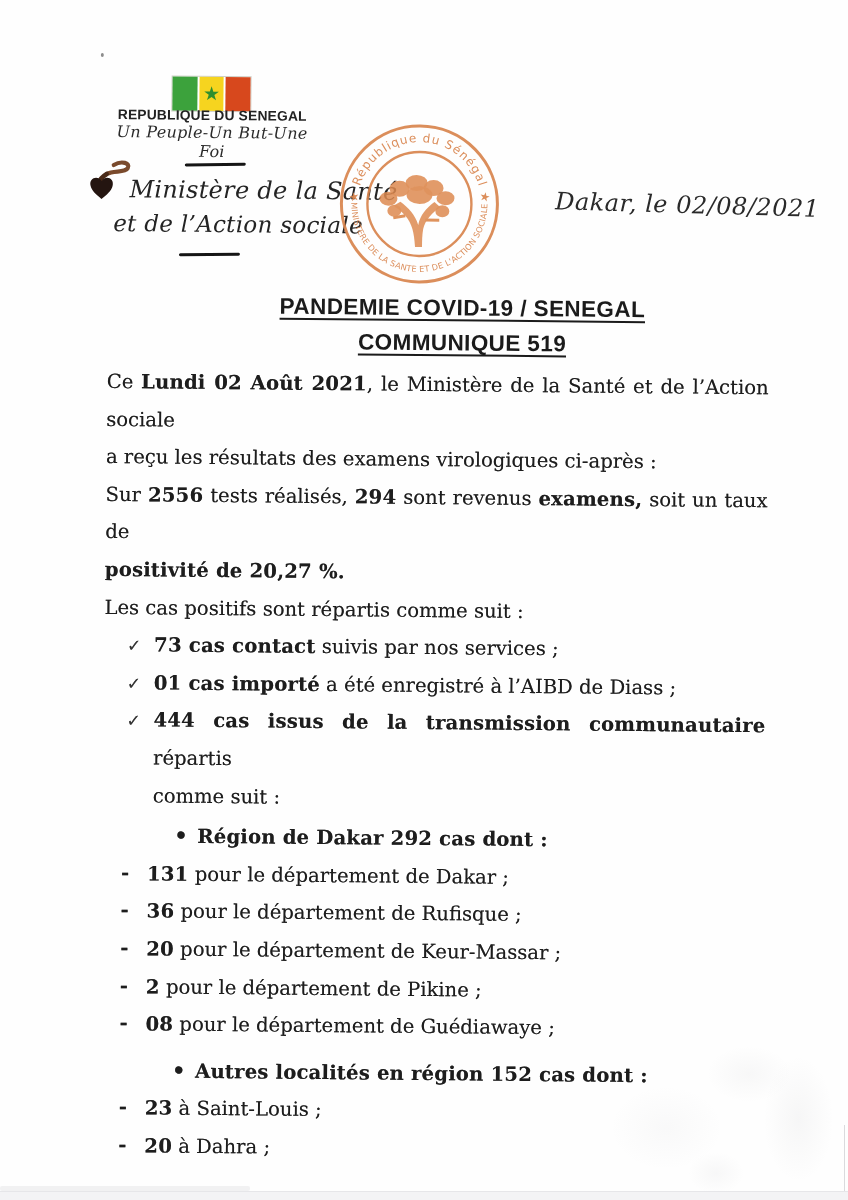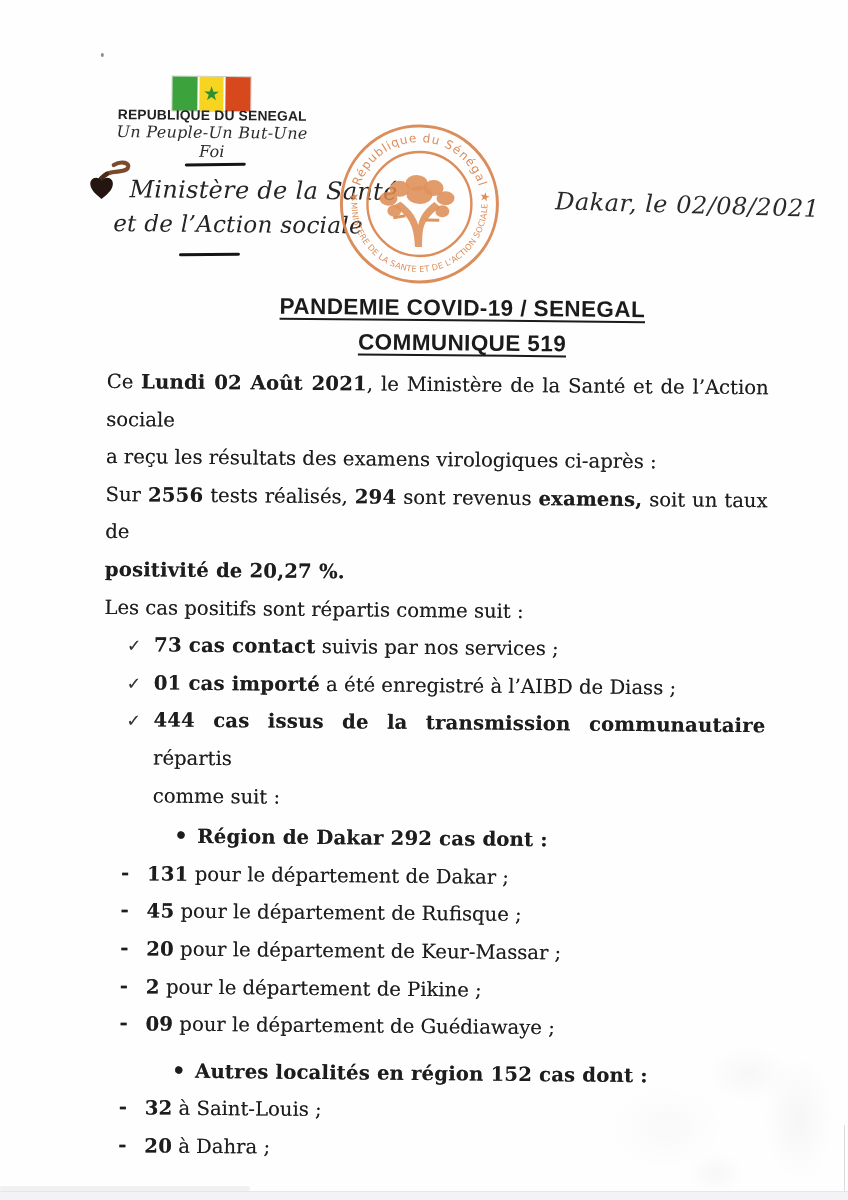--- a/index.html
+++ b/index.html
@@ -162,42 +162,42 @@
       <div class="line bullet mt1">
         <span class="mark">•</span>
         <span><b>Région de Dakar 292 cas dont :</b></span>
       </div>
       <div class="line dash">
         <span class="mark">-</span>
         <span><b>131</b> pour le département de Dakar ;</span>
       </div>
       <div class="line dash">
         <span class="mark">-</span>
-        <span><b>45</b> pour le département de Rufisque ;</span>
+        <span><b>36</b> pour le département de Rufisque ;</span>
       </div>
       <div class="line dash">
         <span class="mark">-</span>
         <span><b>20</b> pour le département de Keur-Massar ;</span>
       </div>
       <div class="line dash">
         <span class="mark">-</span>
         <span><b>2</b> pour le département de Pikine ;</span>
       </div>
       <div class="line dash">
         <span class="mark">-</span>
-        <span><b>09</b> pour le département de Guédiawaye ;</span>
+        <span><b>08</b> pour le département de Guédiawaye ;</span>
       </div>
 
       <div class="line bullet mt2">
         <span class="mark">•</span>
         <span><b>Autres localités en région 152 cas dont :</b></span>
       </div>
       <div class="line dash">
         <span class="mark">-</span>
-        <span><b>32</b> à Saint-Louis ;</span>
+        <span><b>23</b> à Saint-Louis ;</span>
       </div>
       <div class="line dash">
         <span class="mark">-</span>
         <span><b>20</b> à Dahra ;</span>
       </div>
     </div>
 
   </div>
 
   <div class="noise"></div>

